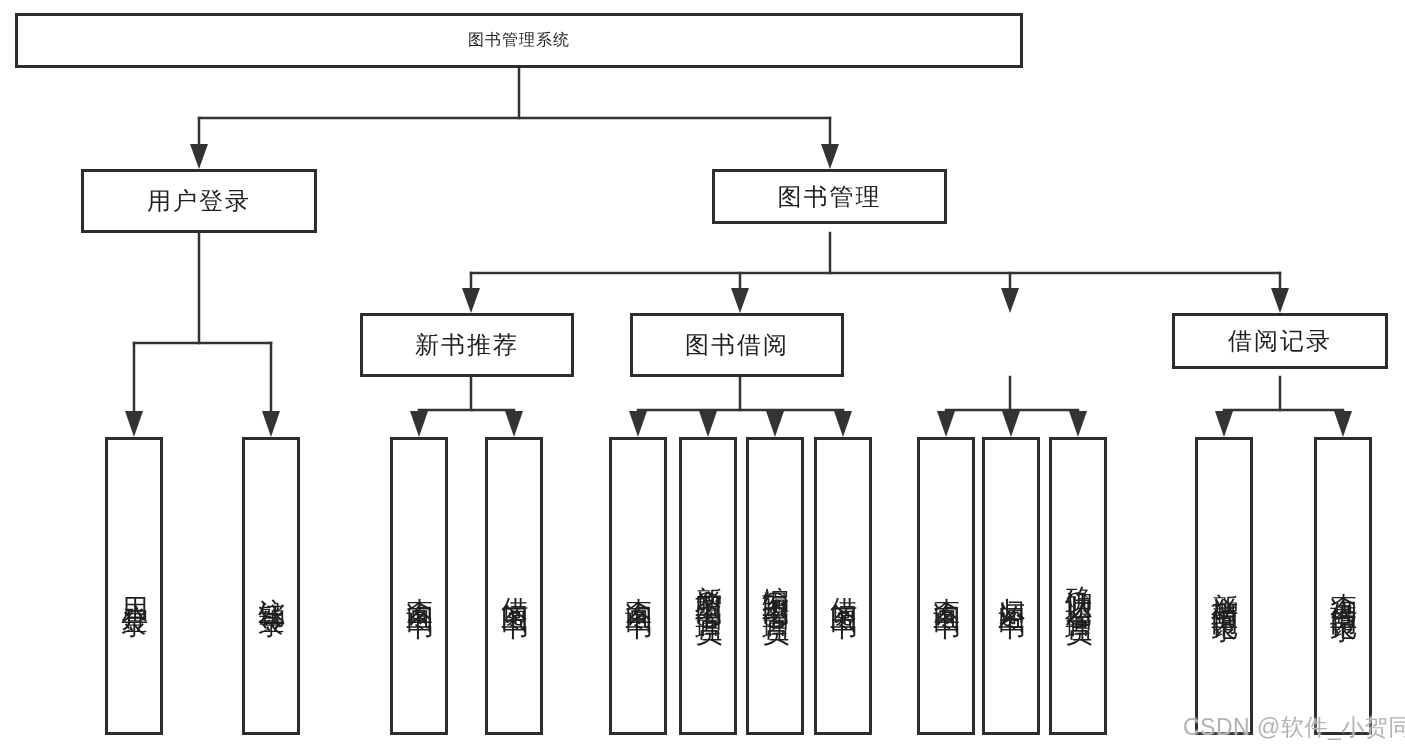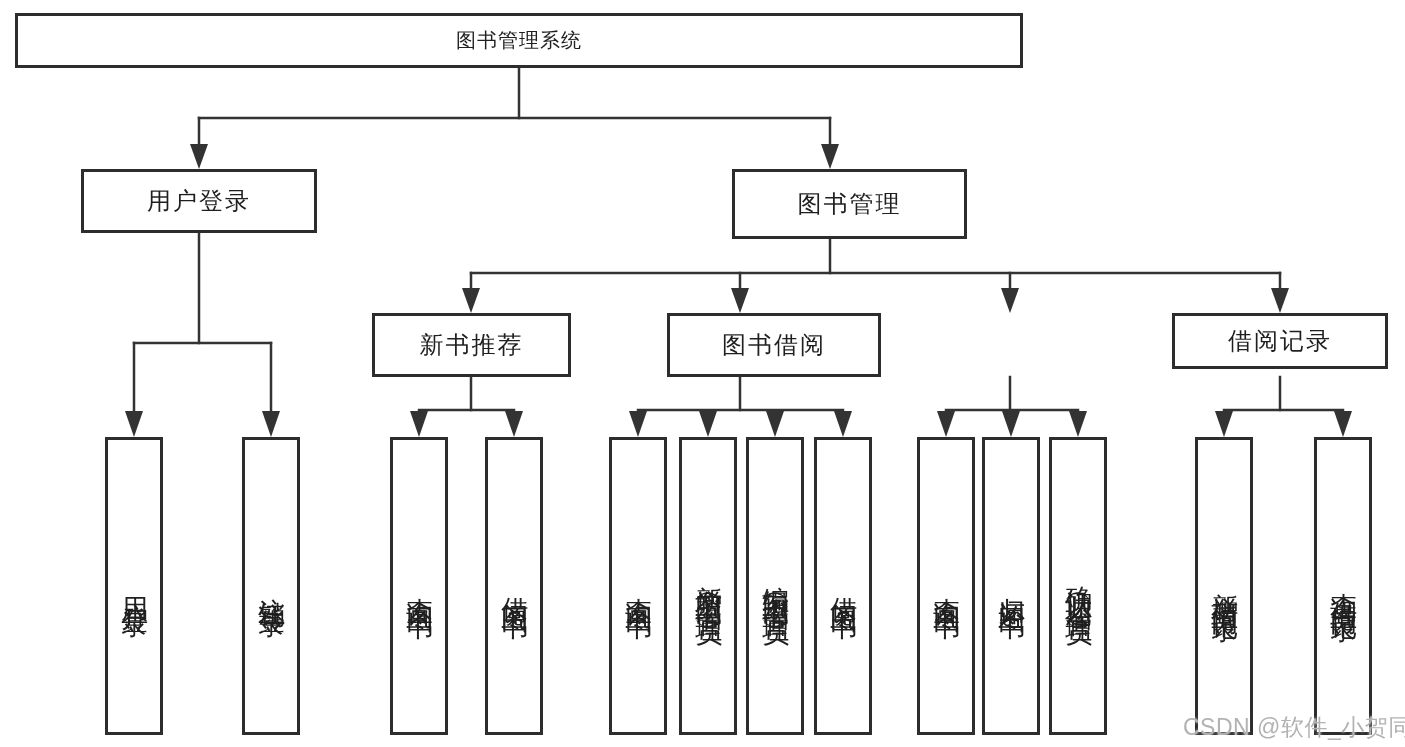--- a/index.html
+++ b/index.html
@@ -33,21 +33,21 @@
     display: flex;
     align-items: center;
     justify-content: center;
     color: #1f1f1f;
   }
   .hbox span {
     font-size: 24px;
     letter-spacing: 2px;
     white-space: nowrap;
   }
-  .root-box span { font-size: 20px; letter-spacing: 1px; }
+  .root-box span { font-size: 16px; letter-spacing: 1px; }
   .vbox span {
     writing-mode: vertical-rl;
     font-size: 27px;
     letter-spacing: 5px;
     line-height: 1.1;
   }
   .watermark {
     position: absolute;
     left: 1183px;
     top: 712px;
@@ -122,28 +122,28 @@
     </g>
   </svg>
 
   <div class="box hbox root-box" style="left:15px;top:13px;width:1008px;height:55px">
     <span>图书管理系统</span>
   </div>
 
   <div class="box hbox" style="left:81px;top:169px;width:236px;height:64px">
     <span>用户登录</span>
   </div>
-  <div class="box hbox" style="left:732px;top:169px;width:235px;height:70px">
+  <div class="box hbox" style="left:712px;top:169px;width:235px;height:55px">
     <span>图书管理</span>
   </div>
 
-  <div class="box hbox" style="left:372px;top:313px;width:199px;height:64px">
+  <div class="box hbox" style="left:360px;top:313px;width:214px;height:64px">
     <span>新书推荐</span>
   </div>
-  <div class="box hbox" style="left:667px;top:313px;width:214px;height:64px">
+  <div class="box hbox" style="left:630px;top:313px;width:214px;height:64px">
     <span>图书借阅</span>
   </div>
   <div class="box hbox" style="left:1172px;top:313px;width:216px;height:56px">
     <span>借阅记录</span>
   </div>
 
   <div class="box vbox" style="left:105px;top:437px;width:58px;height:298px">
     <span>用户登录</span>
   </div>
   <div class="box vbox" style="left:242px;top:437px;width:58px;height:298px">

